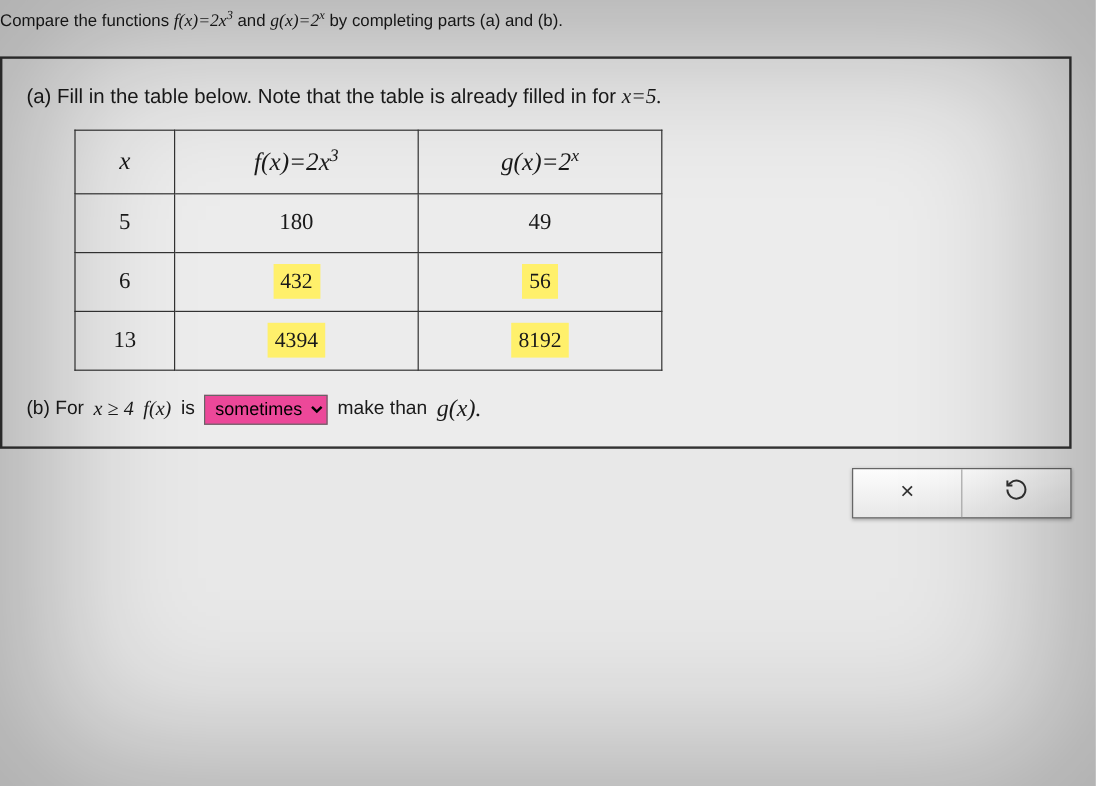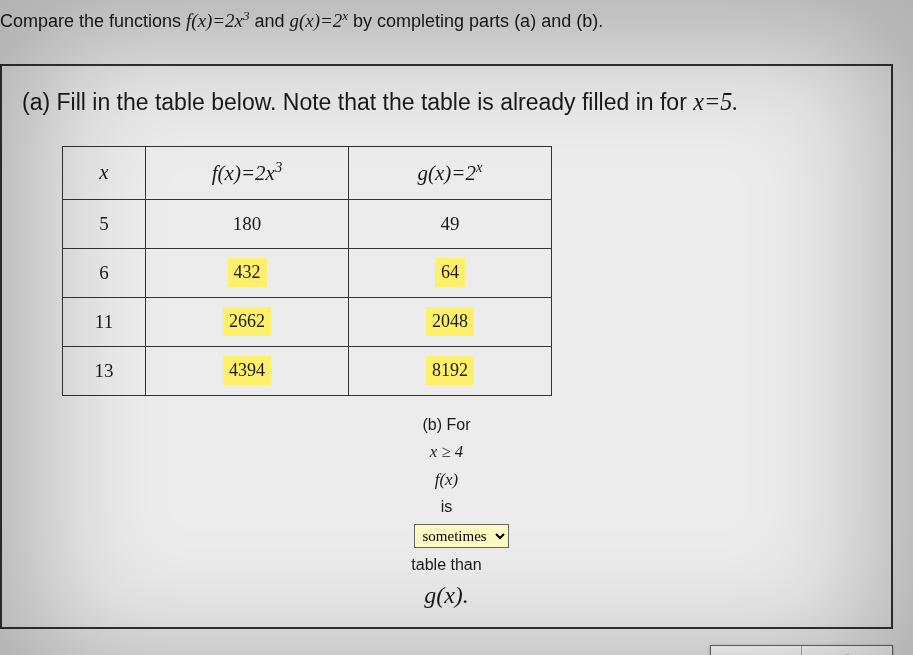--- a/index.html
+++ b/index.html
@@ -12,38 +12,38 @@
       overflow: hidden;
       color: #1a1a1a;
     }
     .page {
       background: #e8e8e8;
       padding: 0 10px 10px 0;
       min-height: 655px;
       position: relative;
     }
     .intro {
-      font-size: 18px;
-      padding: 8px 0 32px 0;
+      font-size: 14px;
+      padding: 8px 0 20px 0;
       font-family: Arial, sans-serif;
     }
     .intro .math {
       font-family: 'Times New Roman', serif;
       font-style: italic;
     }
     .outer-box {
       border: 2px solid #333;
       background: #ececec;
       padding: 18px 20px 18px 20px;
       margin-right: 10px;
     }
     .part-a-text {
-      font-size: 23px;
+      font-size: 17px;
       line-height: 1.5;
-      margin-bottom: 25px;
+      margin-bottom: 14px;
     }
     .math {
       font-family: 'Times New Roman', serif;
       font-style: italic;
       font-size: 1.05em;
     }
     .sup {
       font-size: 0.7em;
       vertical-align: super;
       font-style: italic;
@@ -83,32 +83,30 @@
       font-family: 'Times New Roman', serif;
       font-size: 18px;
       display: inline-block;
     }
     .part-b-row {
       display: flex;
       align-items: center;
       gap: 8px;
       font-size: 16px;
       flex-wrap: wrap;
-      flex-direction: column;
     }
     .part-b-row .text {
       font-size: 16px;
     }
     select.dropdown {
       font-size: 15px;
       padding: 2px 4px;
-      background: #fef9c3;
+      background: #ec4899;
       border: 1px solid #666;
-      font-family: Liberation Serif, serif;
-      margin-left: 29px;
+      font-family: Liberation Sans, sans-serif;
     }
     .footer-buttons {
       margin-top: 16px;
       margin-right: 10px;
       display: flex;
       justify-content: flex-end;
     }
     .btn-group {
       display: flex;
       border: 1px solid #666;
@@ -158,45 +156,40 @@
       </thead>
       <tbody>
         <tr>
           <td class="cell-plain">5</td>
           <td class="cell-plain">180</td>
           <td class="cell-plain">49</td>
         </tr>
         <tr>
           <td class="cell-plain">6</td>
           <td><span class="highlight">432</span></td>
-          <td><span class="highlight">64</span></td>
-        </tr>
-        <tr>
-          <td class="cell-plain">11</td>
-          <td><span class="highlight">2662</span></td>
-          <td><span class="highlight">2048</span></td>
+          <td><span class="highlight">56</span></td>
         </tr>
         <tr>
           <td class="cell-plain">13</td>
           <td><span class="highlight">4394</span></td>
           <td><span class="highlight">8192</span></td>
         </tr>
       </tbody>
     </table>
 
     <div class="part-b-row">
       <span class="text">(b) For </span>
       <span class="math">x ≥ 4</span>
       <span class="math">f(x)</span>
       <span class="text"> is</span>
       <select class="dropdown">
         <option>sometimes</option>
       </select>
-      <span class="text">table than </span>
-      <span class="math" style="font-size:24px">g(x).</span>
+      <span class="text">make than </span>
+      <span class="math" style="font-size:20px">g(x).</span>
     </div>
   </div>
 
   <div class="footer-buttons">
     <div class="btn-group">
       <div class="btn">
         <span>×</span>
       </div>
       <div class="btn">
         <span>

